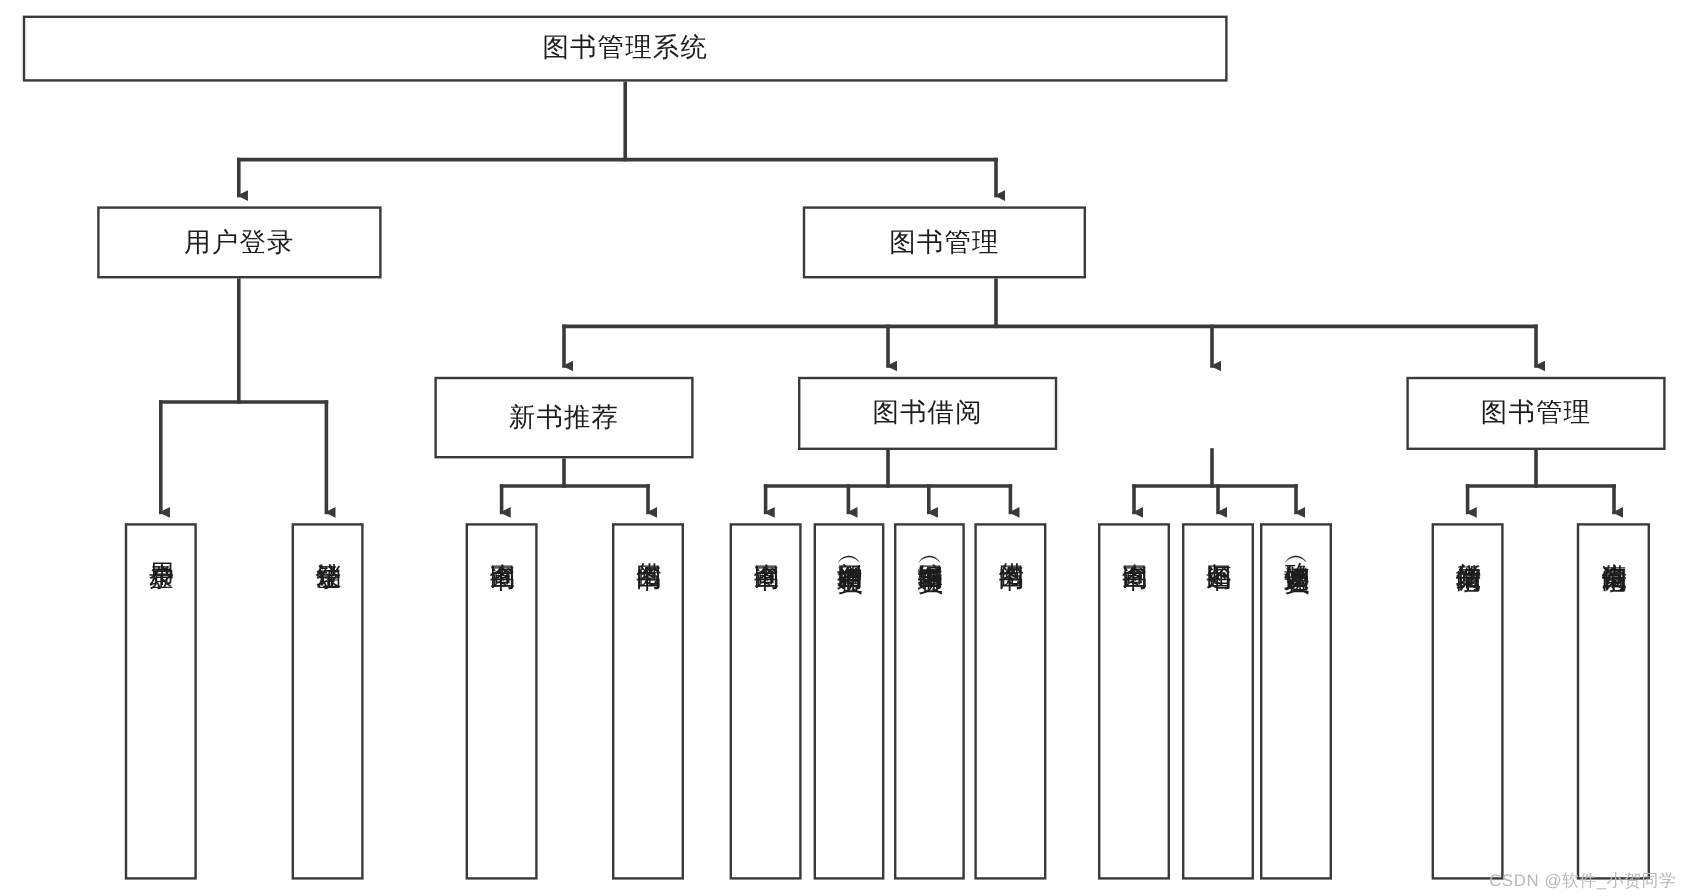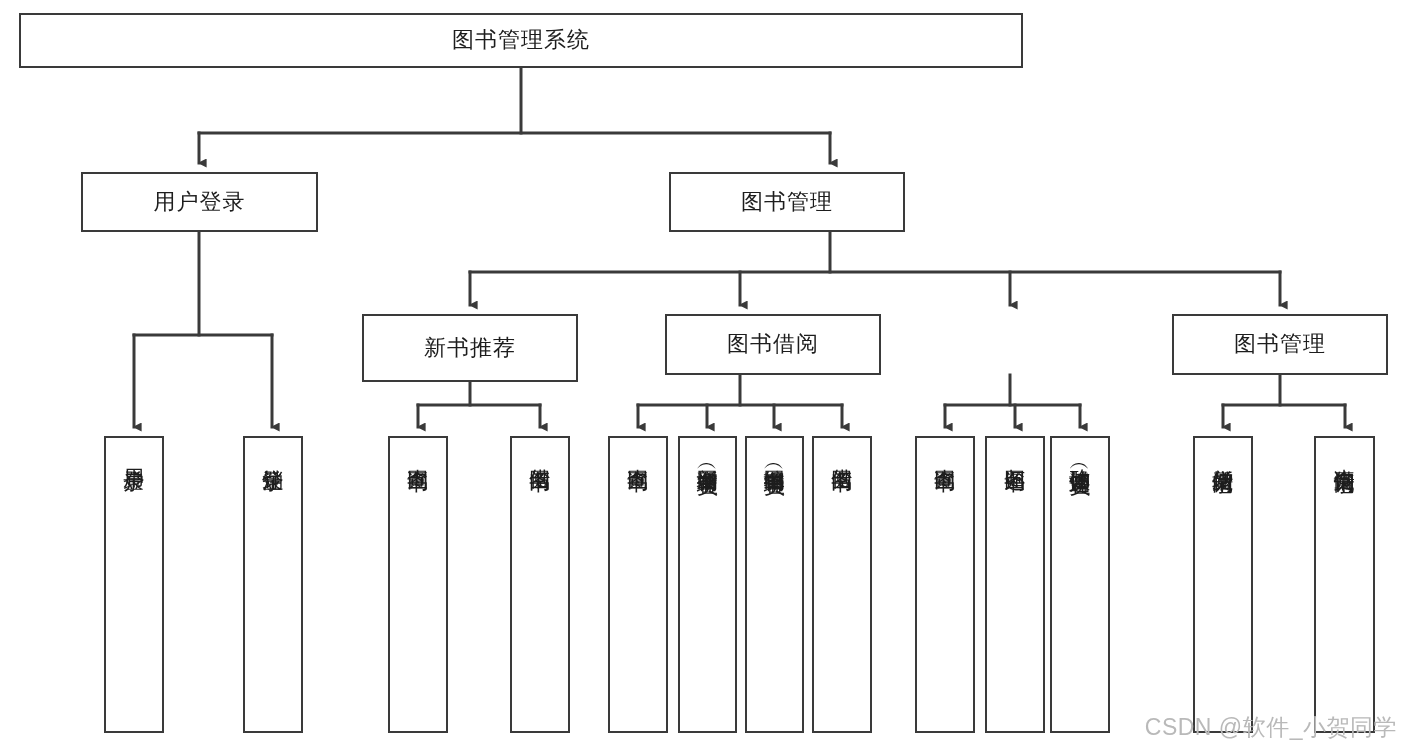--- a/index.html
+++ b/index.html
@@ -51,21 +51,21 @@
     letter-spacing: 1px;
     writing-mode: vertical-rl;
     text-orientation: upright;
     white-space: nowrap;
     display: block;
   }
   #watermark {
     position: absolute;
     right: 8px;
     bottom: 4px;
-    font-size: 23px;
+    font-size: 14px;
     color: #b9b9b9;
     letter-spacing: 0.5px;
     white-space: nowrap;
     pointer-events: none;
   }
 </style>
 </head>
 <body>
 
 <div id="canvas">

